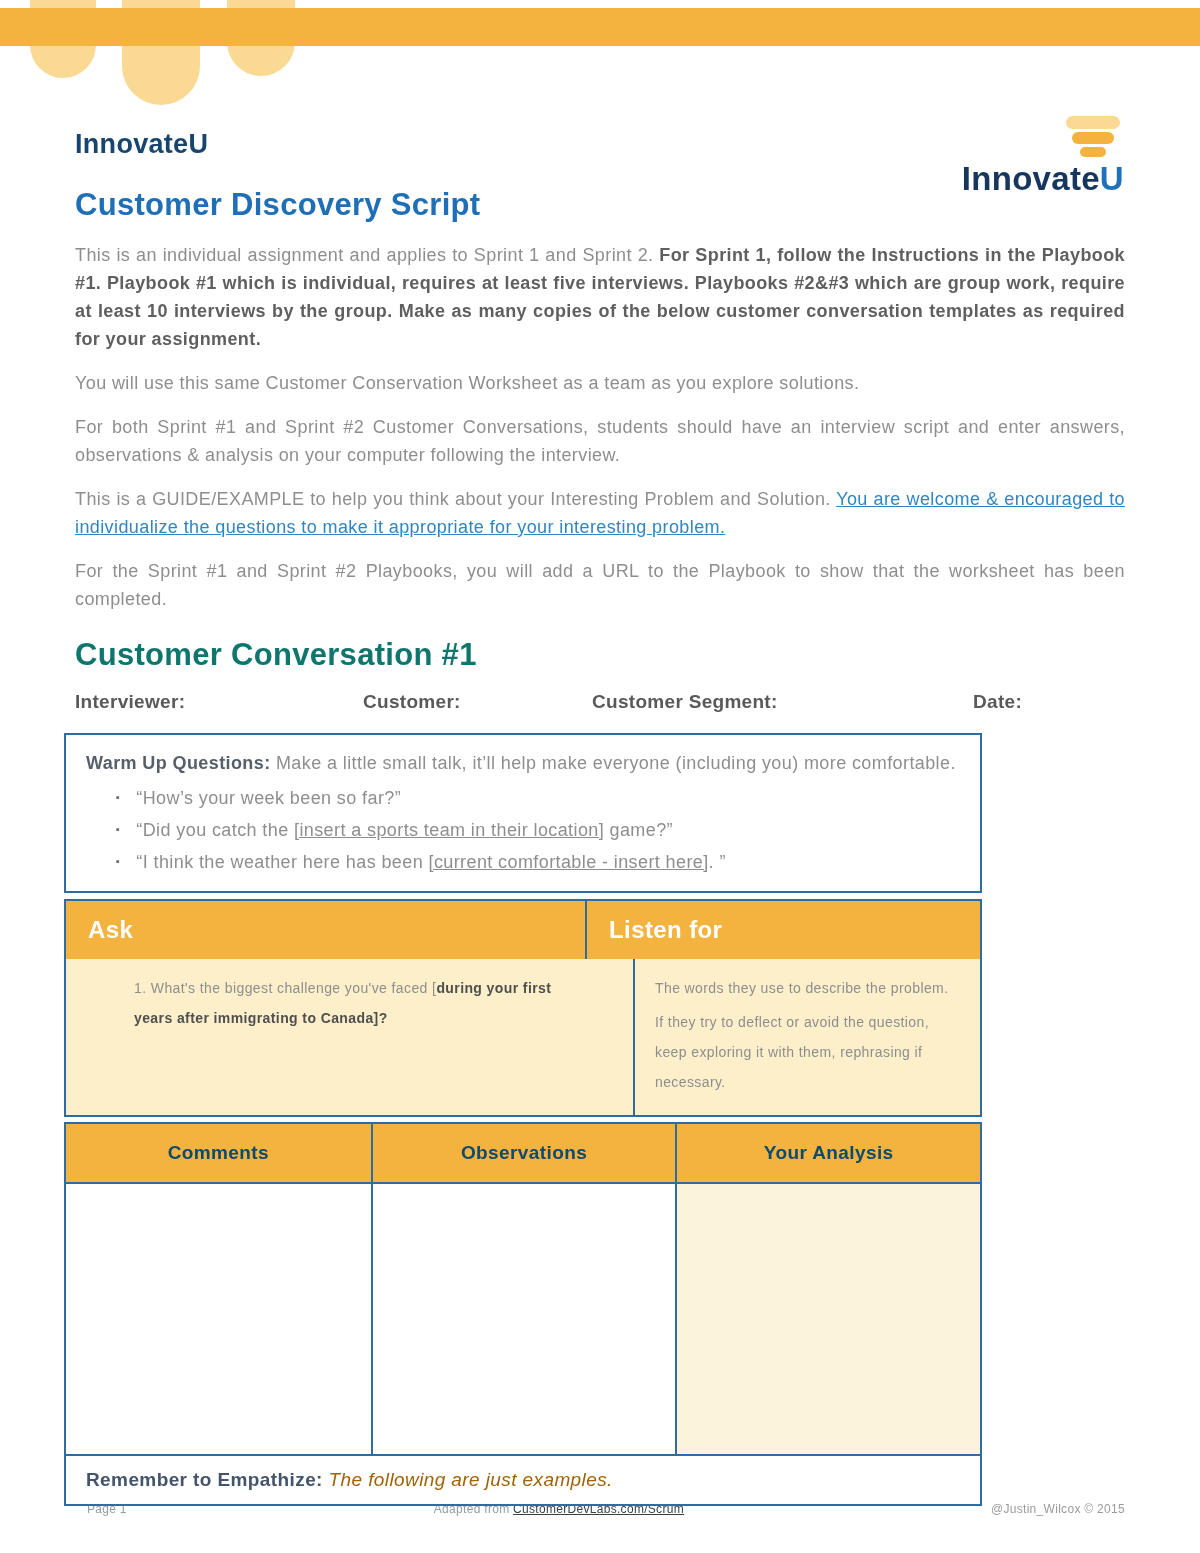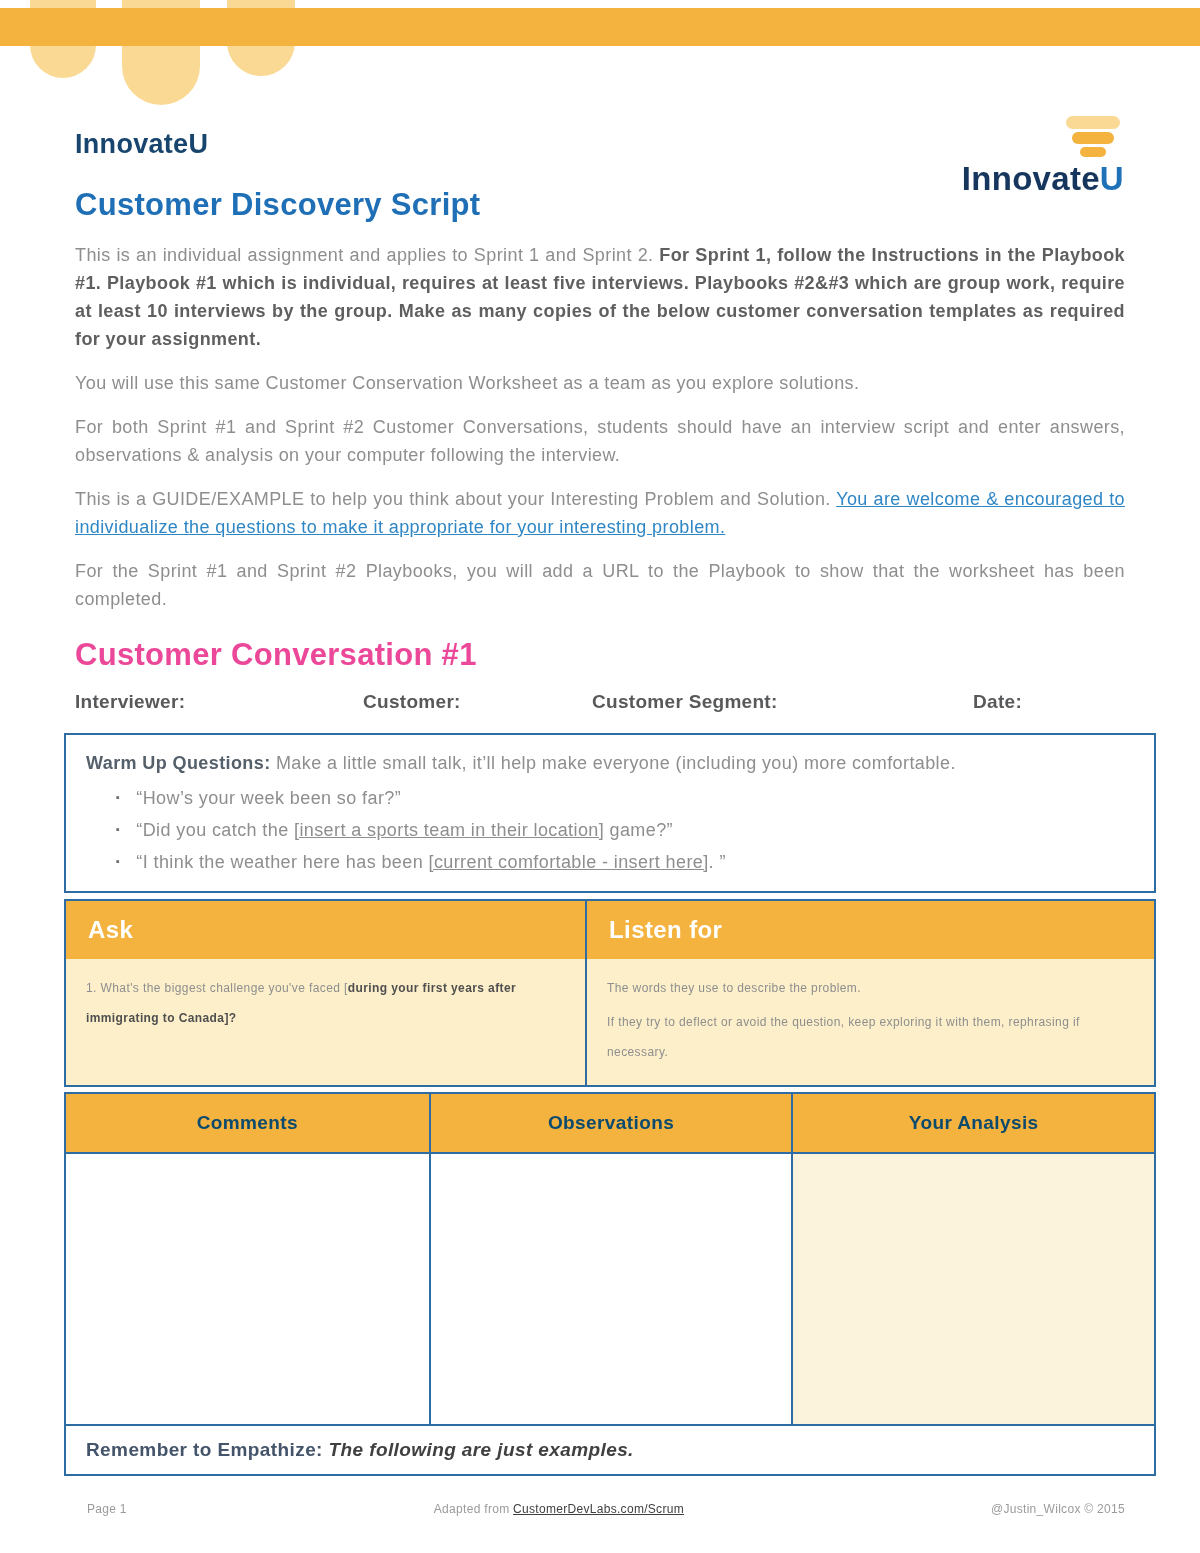--- a/index.html
+++ b/index.html
@@ -44,66 +44,66 @@
     color: #8E8E8E;
     text-align: justify;
   }
   .para strong { color: #5F5F5F; font-weight: 700; }
   .link { color: #2E86C5; text-decoration: underline; cursor: pointer; }
 
   .section-heading {
     margin-top: 24px;
     font-size: 31px;
     font-weight: 700;
-    color: #ec4899;
+    color: #0f766e;
     letter-spacing: 0.3px;
   }
 
   .fields-row { position: relative; margin-top: 18px; height: 26px; }
   .field-label { position: absolute; top: 0; font-size: 19px; font-weight: 700; color: #58595B; letter-spacing: 0.3px; }
   .f0 { left: 0; }
   .f1 { left: 288px; }
   .f2 { left: 517px; }
   .f3 { left: 898px; }
 
   
-  .tablewrap { margin-left: -11px; width: 1092px; }
+  .tablewrap { margin-left: -11px; width: 918px; }
   .box { border: 2px solid #2E6DA4; background: #ffffff; }
 
   
   .warmup { margin-top: 16px; padding: 14px 20px 12px 20px; }
   .warmup-line { font-size: 18px; line-height: 28px; letter-spacing: 0.4px; color: #8E8E8E; }
   .warmup-line .wu-label { color: #55606B; font-weight: 700; }
   .bullets { margin-top: 6px; margin-left: 30px; }
   .bullet { display: flex; align-items: baseline; font-size: 18px; line-height: 30px; letter-spacing: 0.4px; color: #8E8E8E; }
   .bullet .marker { font-size: 11px; color: #6E6E6E; margin-right: 16px; position: relative; top: -3px; }
   .u { text-decoration: underline; }
 
   
   .askbox { margin-top: 6px; padding: 0; }
   .ask-header { display: grid; grid-template-columns: 519px 1fr; background: #F4B23E; }
   .ask-header > div { padding: 15px 22px; font-size: 24px; font-weight: 700; color: #ffffff; letter-spacing: 0.4px; }
   .ask-header > div + div { border-left: 2px solid #2E6DA4; }
   .ask-body { display: grid; grid-template-columns: 519px 1fr; background: #FCEFCA; }
-  .ask-body > div { padding: 14px 20px 18px 20px; font-size: 12px; line-height: 30px; letter-spacing: 0.4px; color: #8E8E8E; }
+  .ask-body > div { padding: 14px 20px 18px 20px; font-size: 14px; line-height: 30px; letter-spacing: 0.4px; color: #8E8E8E; margin-left: 48px; }
   .ask-body > div + div { border-left: 2px solid #2E6DA4; }
   .ask-body strong { color: #4F4F4F; font-weight: 700; }
   .listen-p + .listen-p { margin-top: 4px; }
 
   
   .notesbox { margin-top: 5px; }
   .notes-header { display: grid; grid-template-columns: 1fr 1fr 1fr; background: #F4B23E; }
   .notes-header > div { padding: 18px 8px; text-align: center; font-size: 19px; font-weight: 700; color: #0c4a6e; letter-spacing: 0.4px; }
   .notes-header > div + div { border-left: 2px solid #2E6DA4; }
   .notes-body { display: grid; grid-template-columns: 1fr 1fr 1fr; height: 272px; border-top: 2px solid #2E6DA4; }
   .notes-body > div + div { border-left: 2px solid #2E6DA4; }
   .cell-analysis { background: #FBF3DC; }
   .empathize { border-top: 2px solid #2E6DA4; padding: 13px 20px; font-size: 19px; letter-spacing: 0.4px; }
   .empathize .emp-label { color: #44546A; font-weight: 700; }
-  .empathize .emp-text { color: #404040; font-style: italic; font-weight: bold; }
+  .empathize .emp-text { color: #a16207; font-style: italic; }
 
   
   .footer {
     position: absolute;
     left: 87px; right: 75px; top: 1502px;
     display: flex; justify-content: space-between; align-items: baseline;
     font-size: 12px; letter-spacing: 0.3px; color: #9B9B9B;
   }
   .footer .flink { color: #404040; text-decoration: underline; cursor: pointer; }
 </style>

